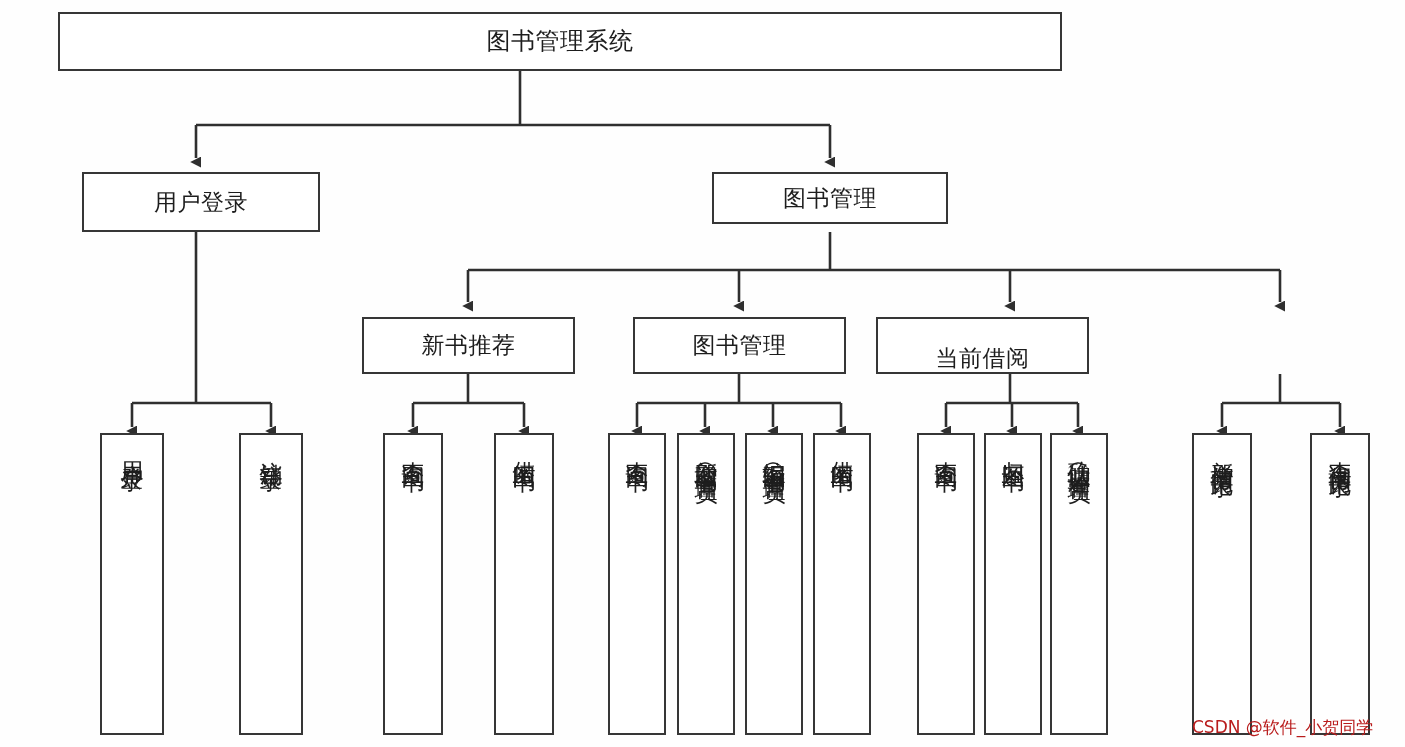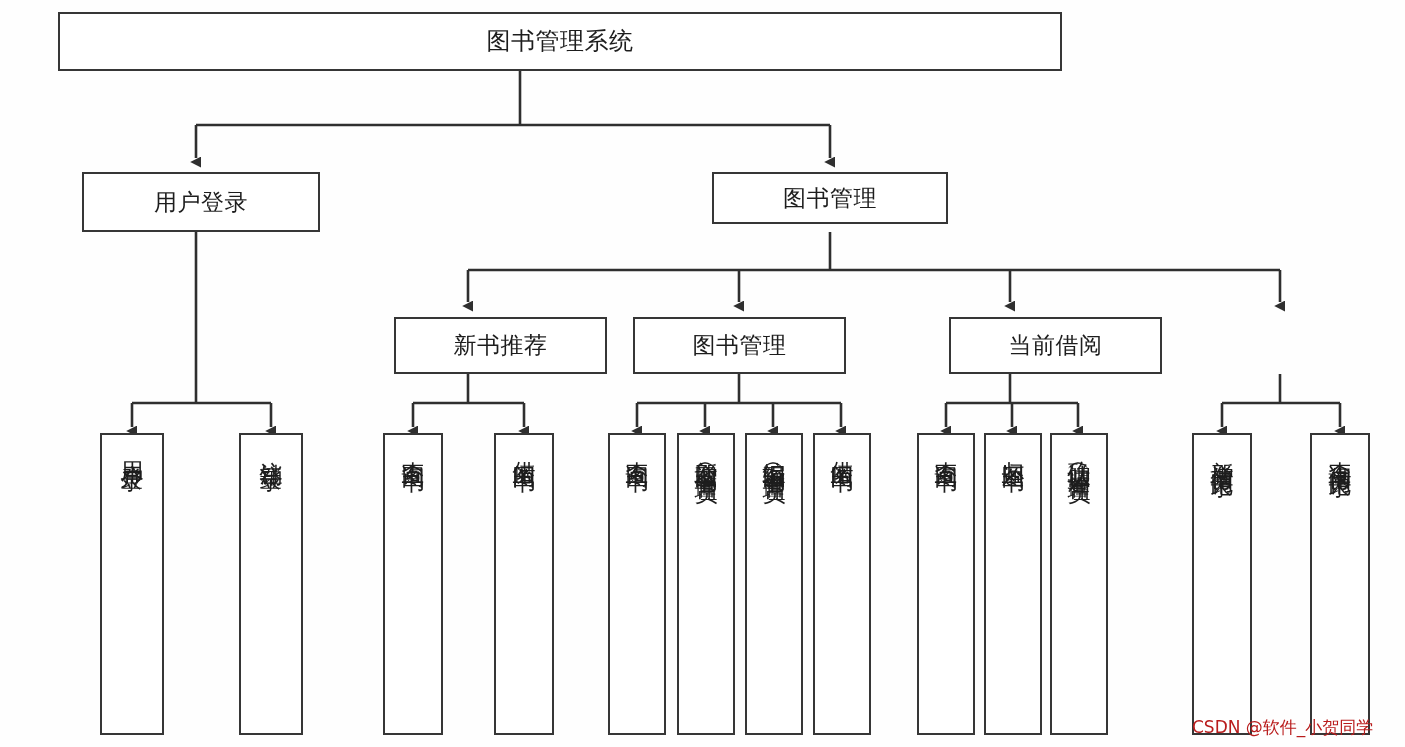--- a/index.html
+++ b/index.html
@@ -127,29 +127,29 @@
   </div>
 
   <div class="node horiz" style="left:82px; top:172px; width:238px; height:60px;">
     <span class="label">用户登录</span>
   </div>
 
   <div class="node horiz" style="left:712px; top:172px; width:236px; height:52px;">
     <span class="label">图书管理</span>
   </div>
 
-  <div class="node horiz" style="left:362px; top:317px; width:213px; height:57px;margin-left:32px;">
+  <div class="node horiz" style="left:362px; top:317px; width:213px; height:57px;">
     <span class="label">新书推荐</span>
   </div>
 
   <div class="node horiz" style="left:633px; top:317px; width:213px; height:57px;">
     <span class="label">图书管理</span>
   </div>
 
-  <div class="node horiz" style="left:949px; top:317px; width:213px; height:57px;">
+  <div class="node horiz" style="left:876px; top:317px; width:213px; height:57px;align-items:flex-end;">
     <span class="label">当前借阅</span>
   </div>
 
 
   <div class="node vert" style="left:100px; top:433px; width:64px; height:302px;">
     <span class="label">用户登录</span>
   </div>
 
   <div class="node vert" style="left:239px; top:433px; width:64px; height:302px;">
     <span class="label">注销登录</span>

